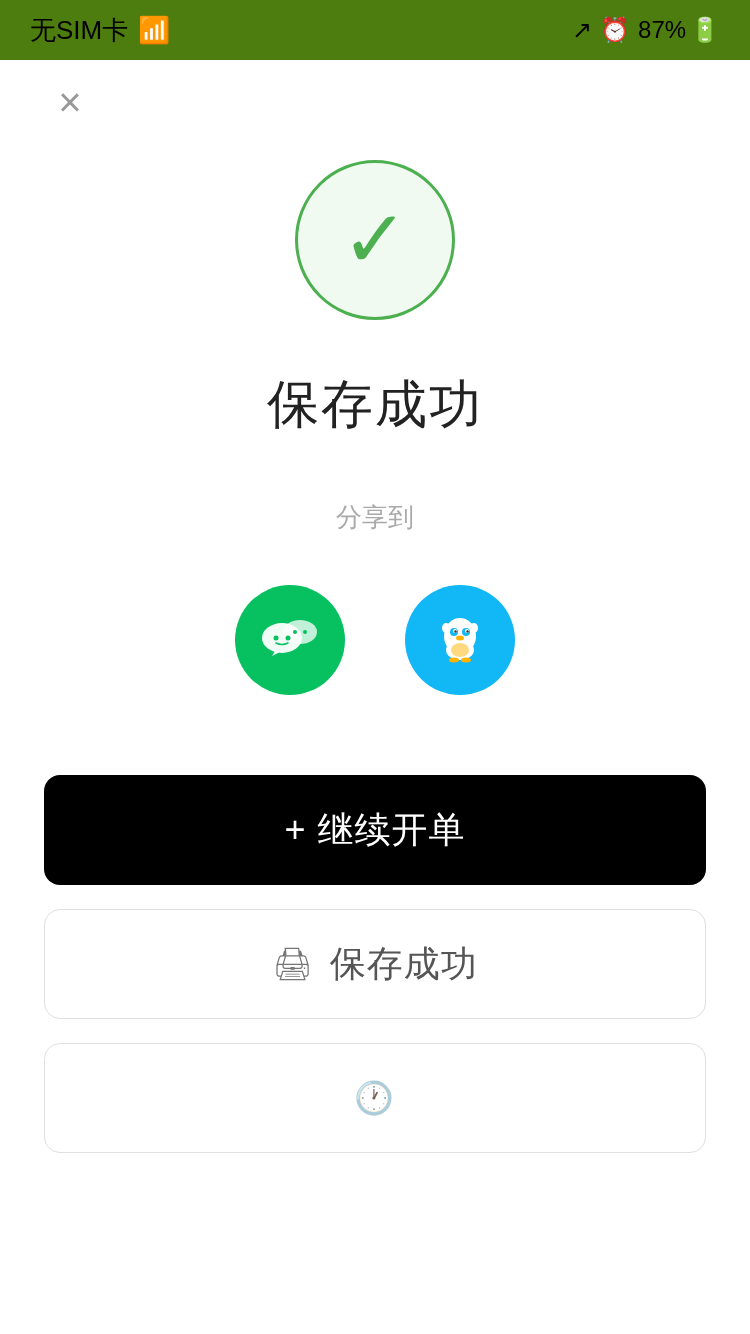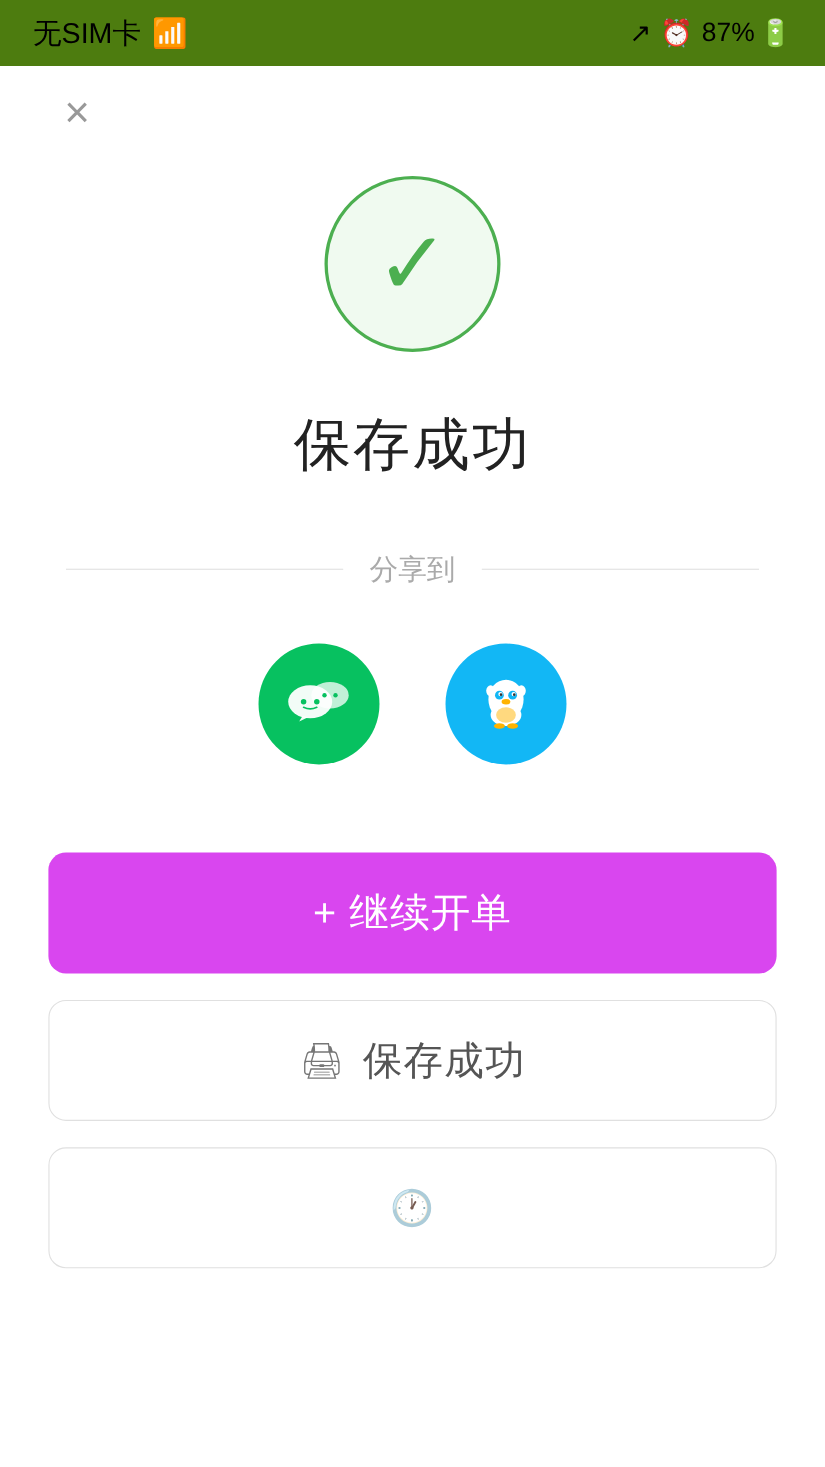--- a/index.html
+++ b/index.html
@@ -108,20 +108,21 @@
       letter-spacing: 2px;
     }
 
     
     .share-divider {
       width: 100%;
       display: flex;
       align-items: center;
       padding: 0 60px;
       margin-bottom: 50px;
+      flex-direction: column;
     }
     .divider-line {
       flex: 1;
       height: 1px;
       background: #e0e0e0;
     }
     .divider-text {
       font-size: 26px;
       color: #aaa;
       padding: 0 24px;
@@ -159,21 +160,21 @@
     .action-buttons {
       width: 100%;
       padding: 0 44px;
       display: flex;
       flex-direction: column;
       gap: 24px;
     }
     .btn-primary {
       width: 100%;
       height: 110px;
-      background: #d946ef;
+      background: #000000;
       border: none;
       border-radius: 16px;
       display: flex;
       align-items: center;
       justify-content: center;
       gap: 16px;
       cursor: pointer;
       font-size: 36px;
       color: #fff;
       font-weight: 400;

